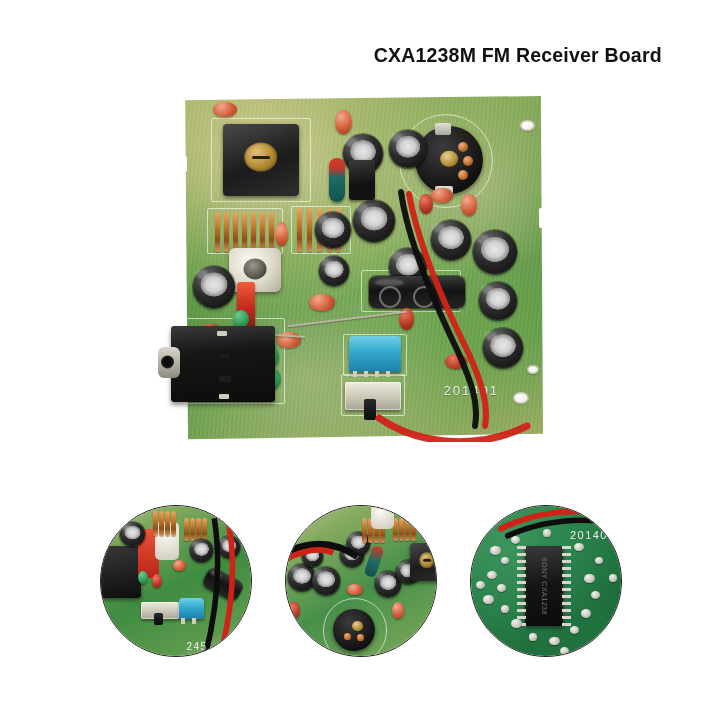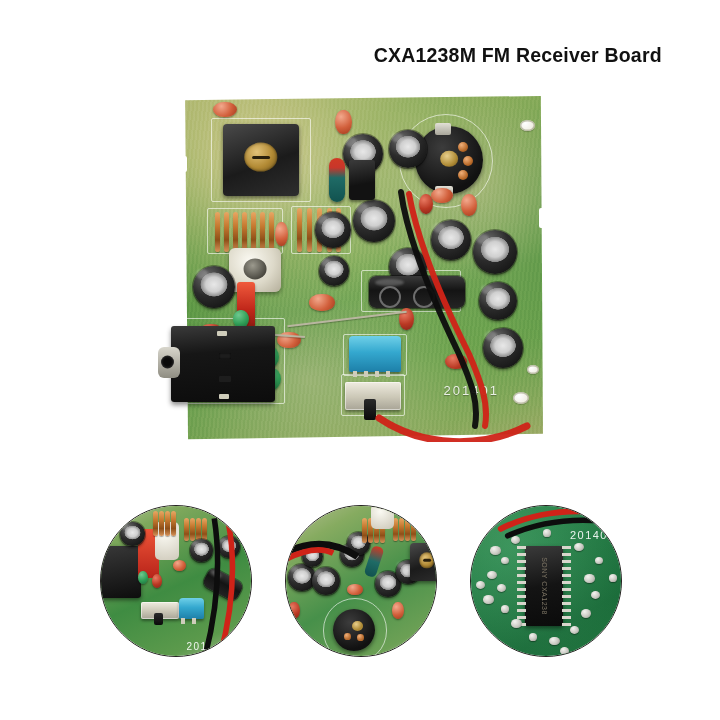--- a/index.html
+++ b/index.html
@@ -272,21 +272,21 @@
           <div class="act"></div>
         </div>
       <div class="filter" style="left:52%;top:60%;width:14%;height:12%;"></div>
       <div class="rescap tan" style="left:48%;top:38%;width:8%;height:6%;"></div>
       <div class="rescap red" style="left:36%;top:46%;width:6%;height:8%;"></div>
       <div class="rescap grn" style="left:28%;top:44%;width:6%;height:8%;"></div>
       <svg viewBox="0 0 100 100" preserveAspectRatio="none" style="position:absolute;inset:0;width:100%;height:100%;">
         <path d="M72 14 C 76 40, 74 66, 66 96" fill="none" stroke="#0d0d0d" stroke-width="3.2"></path>
         <path d="M80 16 C 85 42, 82 70, 74 98" fill="none" stroke="#cf2318" stroke-width="3.2"></path>
       </svg>
-      <div class="tag" style="left:56%;bottom:9%;">201</div>
+      <div class="tag" style="left:56%;bottom:9%;">245</div>
     </div>
   </div>
 
   <div class="inset" style="left:285px;top:505px;">
     <div class="ph" style="background:linear-gradient(150deg,#c9c8a8 0%,#86ab60 24%,#47904a 54%,#6ca055 80%,#d6d4c0 100%);">
       <div class="ecap" style="left:8%;top:40%;width:16%;height:16%;"></div>
       <div class="ecap" style="left:22%;top:42%;width:16%;height:16%;"></div>
       <div class="ecap" style="left:38%;top:28%;width:14%;height:14%;"></div>
       <div class="ecap" style="left:42%;top:22%;width:13%;height:13%;"></div>
       <div class="ecap" style="left:58%;top:44%;width:15%;height:15%;"></div>

